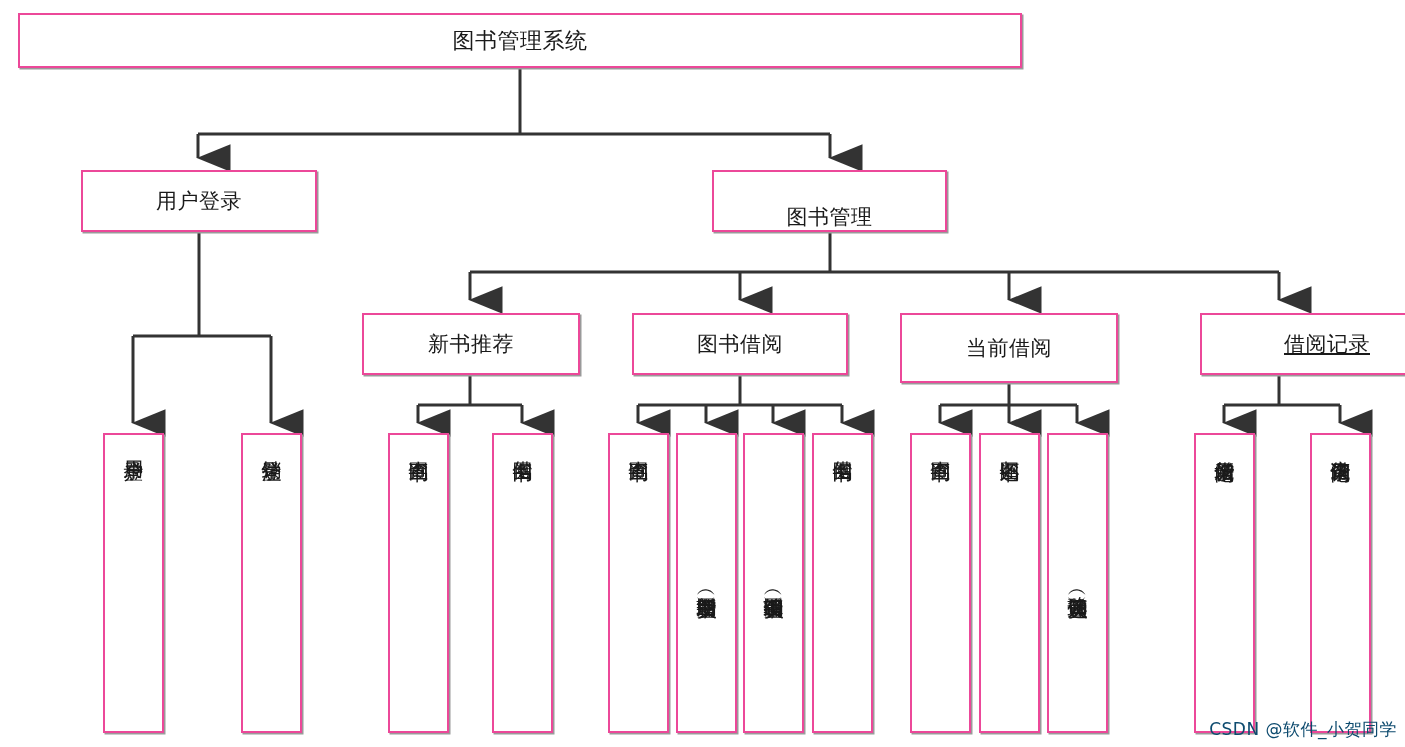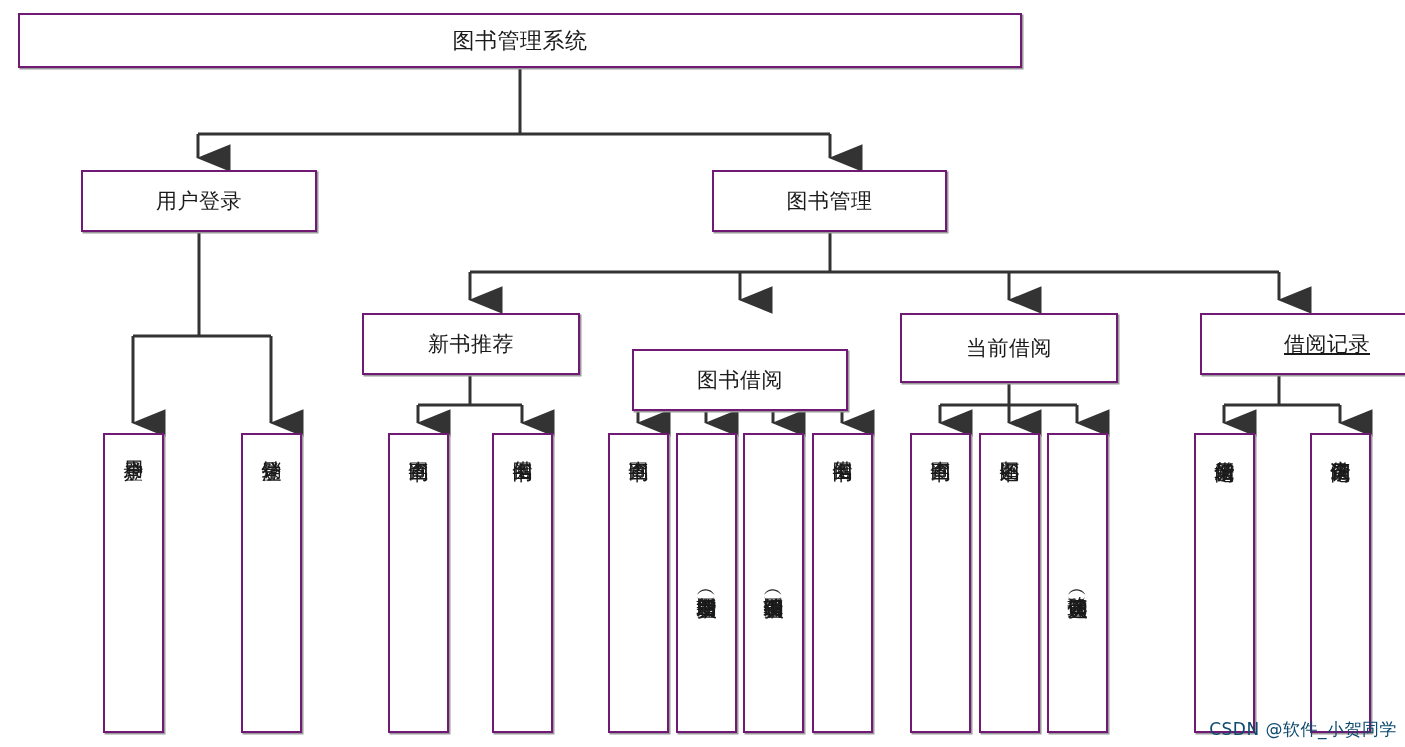--- a/index.html
+++ b/index.html
@@ -21,21 +21,21 @@
     left: 0;
     top: 0;
     width: 1405px;
     height: 747px;
     pointer-events: none;
   }
   .node {
     position: absolute;
     box-sizing: border-box;
     background: #ffffff;
-    border: 2px solid #701a75;
+    border: 2px solid #ec4899;
     box-shadow: 1.5px 1.5px 0 0 #9a9a9a;
     display: flex;
     align-items: center;
     justify-content: center;
     color: #1a1a1a;
   }
   .node-label {
     display: block;
     text-align: center;
     line-height: 1.18;
@@ -138,29 +138,29 @@
   </svg>
 
   <div class="node h root" style="left:18px; top:13px; width:1004px; height:55px;">
     <span class="node-label">图书管理系统</span>
   </div>
 
   <div class="node h" style="left:81px; top:170px; width:236px; height:62px;">
     <span class="node-label">用户登录</span>
   </div>
 
-  <div class="node h" style="left:712px; top:170px; width:235px; height:62px;">
+  <div class="node h" style="left:712px; top:170px; width:235px; height:62px;align-items:flex-end;">
     <span class="node-label">图书管理</span>
   </div>
 
   <div class="node h" style="left:362px; top:313px; width:218px; height:62px;">
     <span class="node-label">新书推荐</span>
   </div>
 
-  <div class="node h" style="left:632px; top:313px; width:216px; height:62px;margin-top:36px;">
+  <div class="node h" style="left:632px; top:313px; width:216px; height:62px;">
     <span class="node-label">图书借阅</span>
   </div>
 
   <div class="node h" style="left:900px; top:313px; width:218px; height:70px;">
     <span class="node-label">当前借阅</span>
   </div>
 
   <div class="node h" style="left:1200px; top:313px; width:254px; height:62px;text-decoration:underline;">
     <span class="node-label">借阅记录</span>
   </div>

